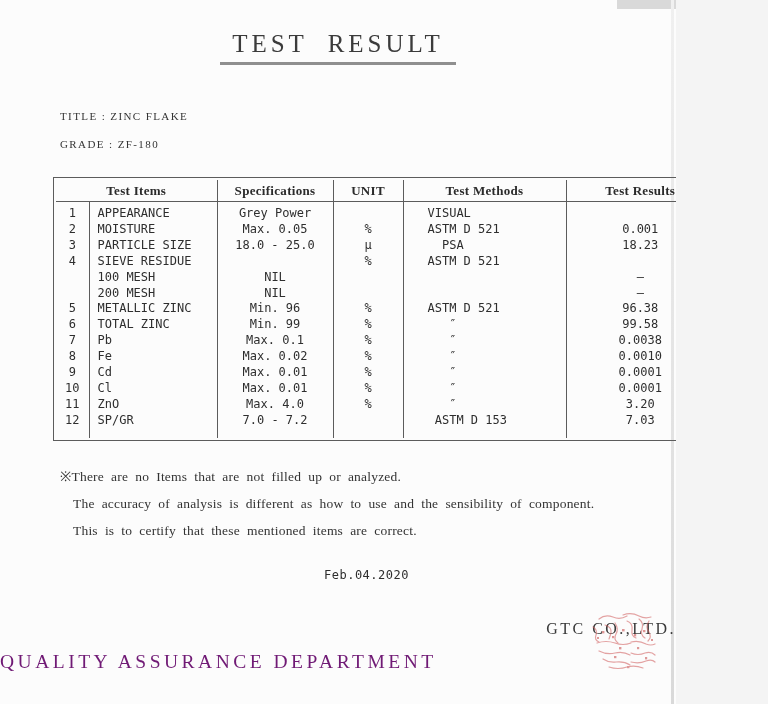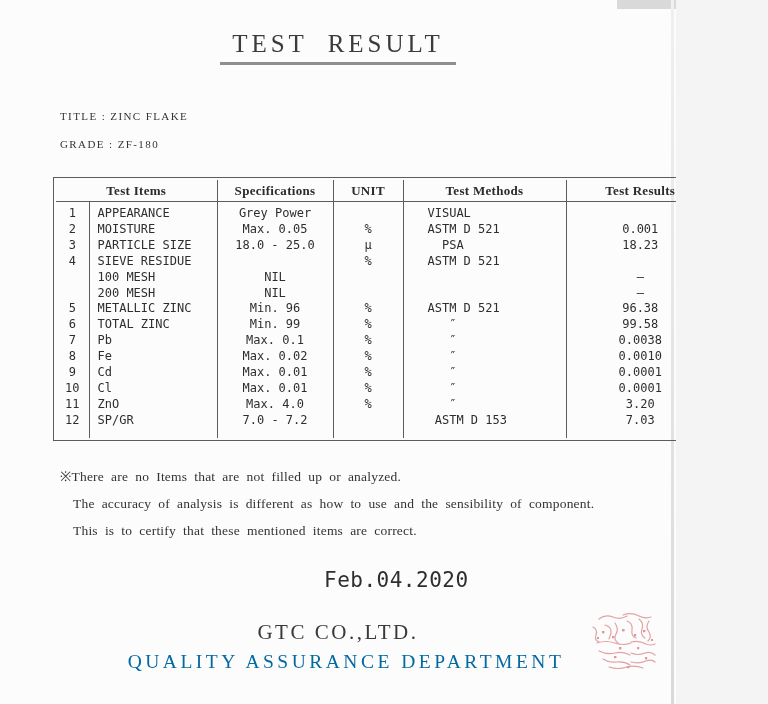--- a/index.html
+++ b/index.html
@@ -46,27 +46,27 @@
   .c-method{text-align:left;padding-left:24px !important;}
   .c-result{text-align:center;}
   tr.spacer-top td{height:4px;line-height:4px;}
   tr.spacer-bottom td{height:9px;line-height:9px;}
   
   .notes{position:absolute;left:60px;top:467px;width:650px;}
   .note-line{font-size:13.5px;letter-spacing:.2px;word-spacing:3.5px;color:#333;margin:0 0 11px 0;}
   .note-line.indented{padding-left:13px;}
   
   .doc-date{
-    position:absolute;left:324px;top:568px;font-size:21px;letter-spacing:.5px;color:#2e2e2e;
+    position:absolute;left:324px;top:568px;font-size:12px;letter-spacing:.5px;color:#2e2e2e;
     font-family:"DejaVu Sans Mono","Liberation Mono",monospace;
   }
-  .company-line{position:absolute;left:0;top:620px;width:100%;text-align:center;
-    font-size:21px;letter-spacing:2.5px;color:#3a3a3a;}
-  .dept-line{position:absolute;left:0;top:651px;width:100%;text-align:center;
-    font-size:19.5px;letter-spacing:3.5px;color:#0369a1;margin-left:8px;}
+  .company-line{position:absolute;left:0;top:620px;width:100%;text-align:right;
+    font-size:16px;letter-spacing:2.5px;color:#3a3a3a;}
+  .dept-line{position:absolute;left:0;top:651px;width:100%;text-align:left;
+    font-size:19.5px;letter-spacing:3.5px;color:#701a75;}
   .stamp{position:absolute;left:585px;top:609px;width:100px;height:66px;opacity:.55;
     filter:blur(.4px);}
 </style>
 </head>
 <body>
 
 <div class="page">
 
   <div class="scan-artifact"></div>
   <div class="edge-right"></div>

